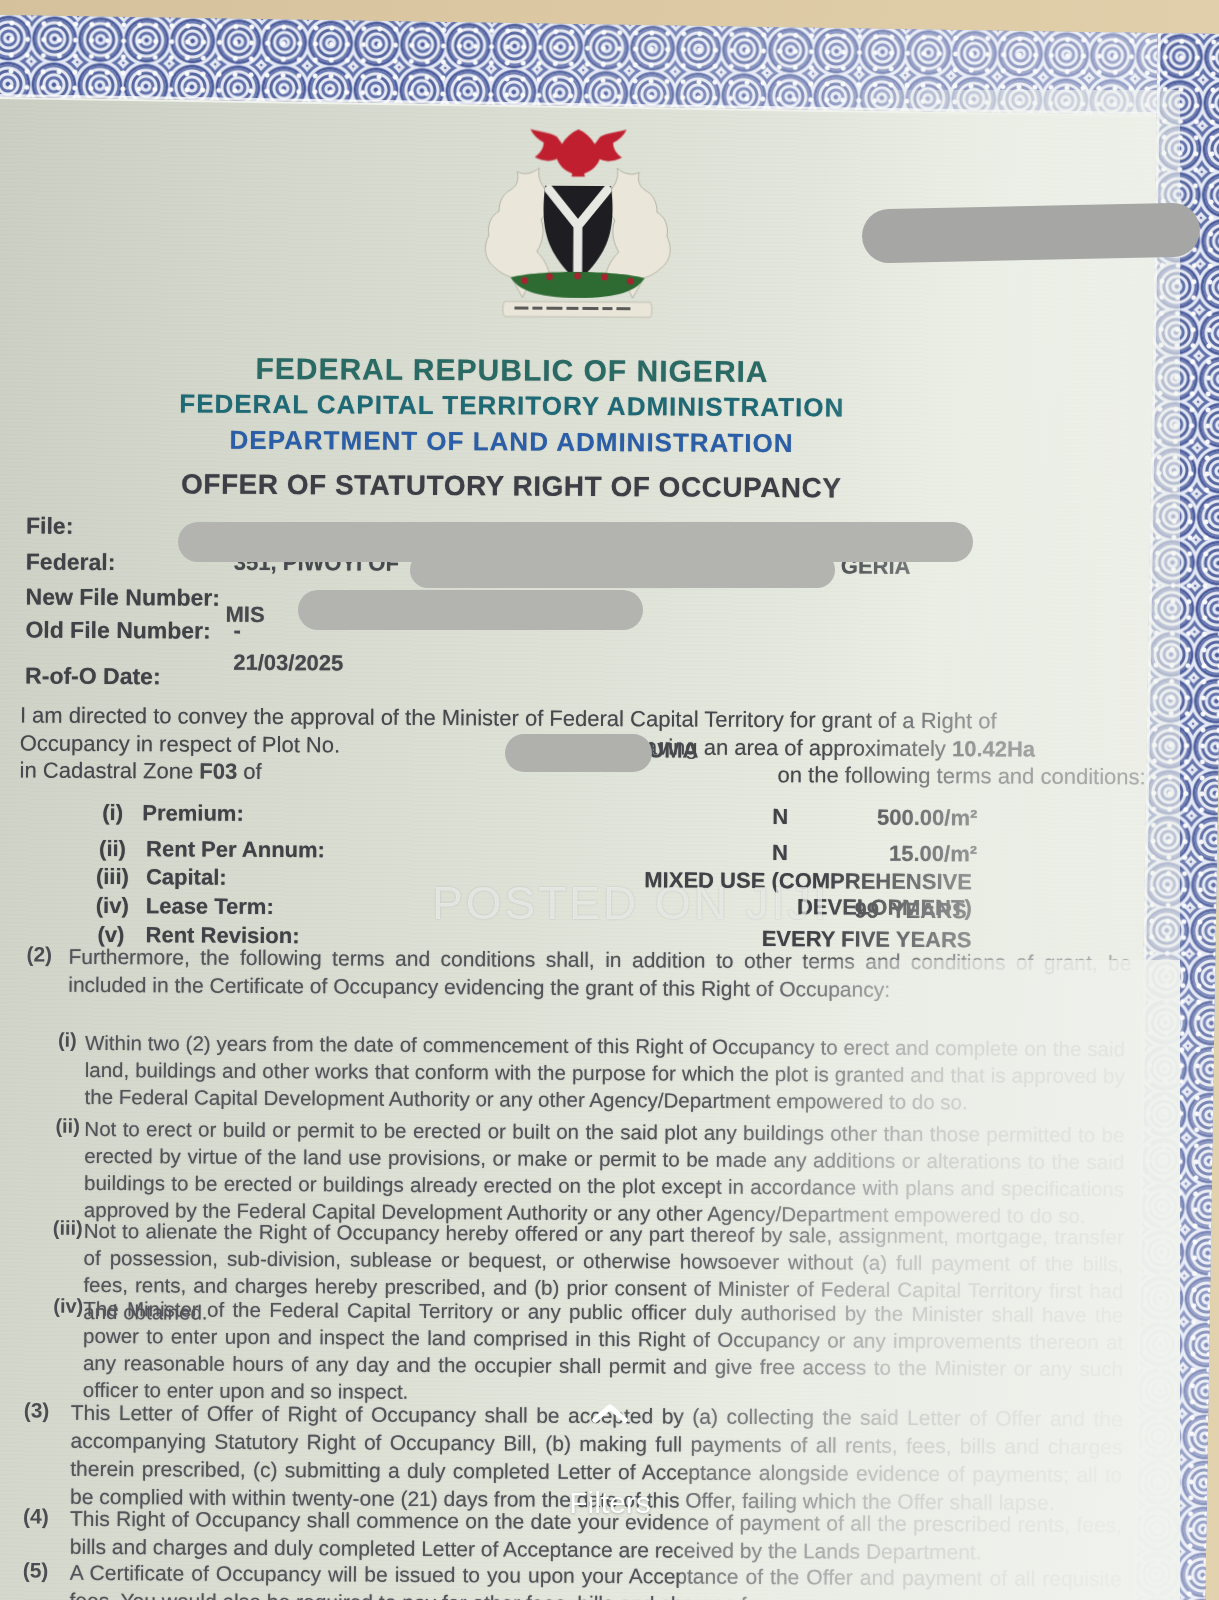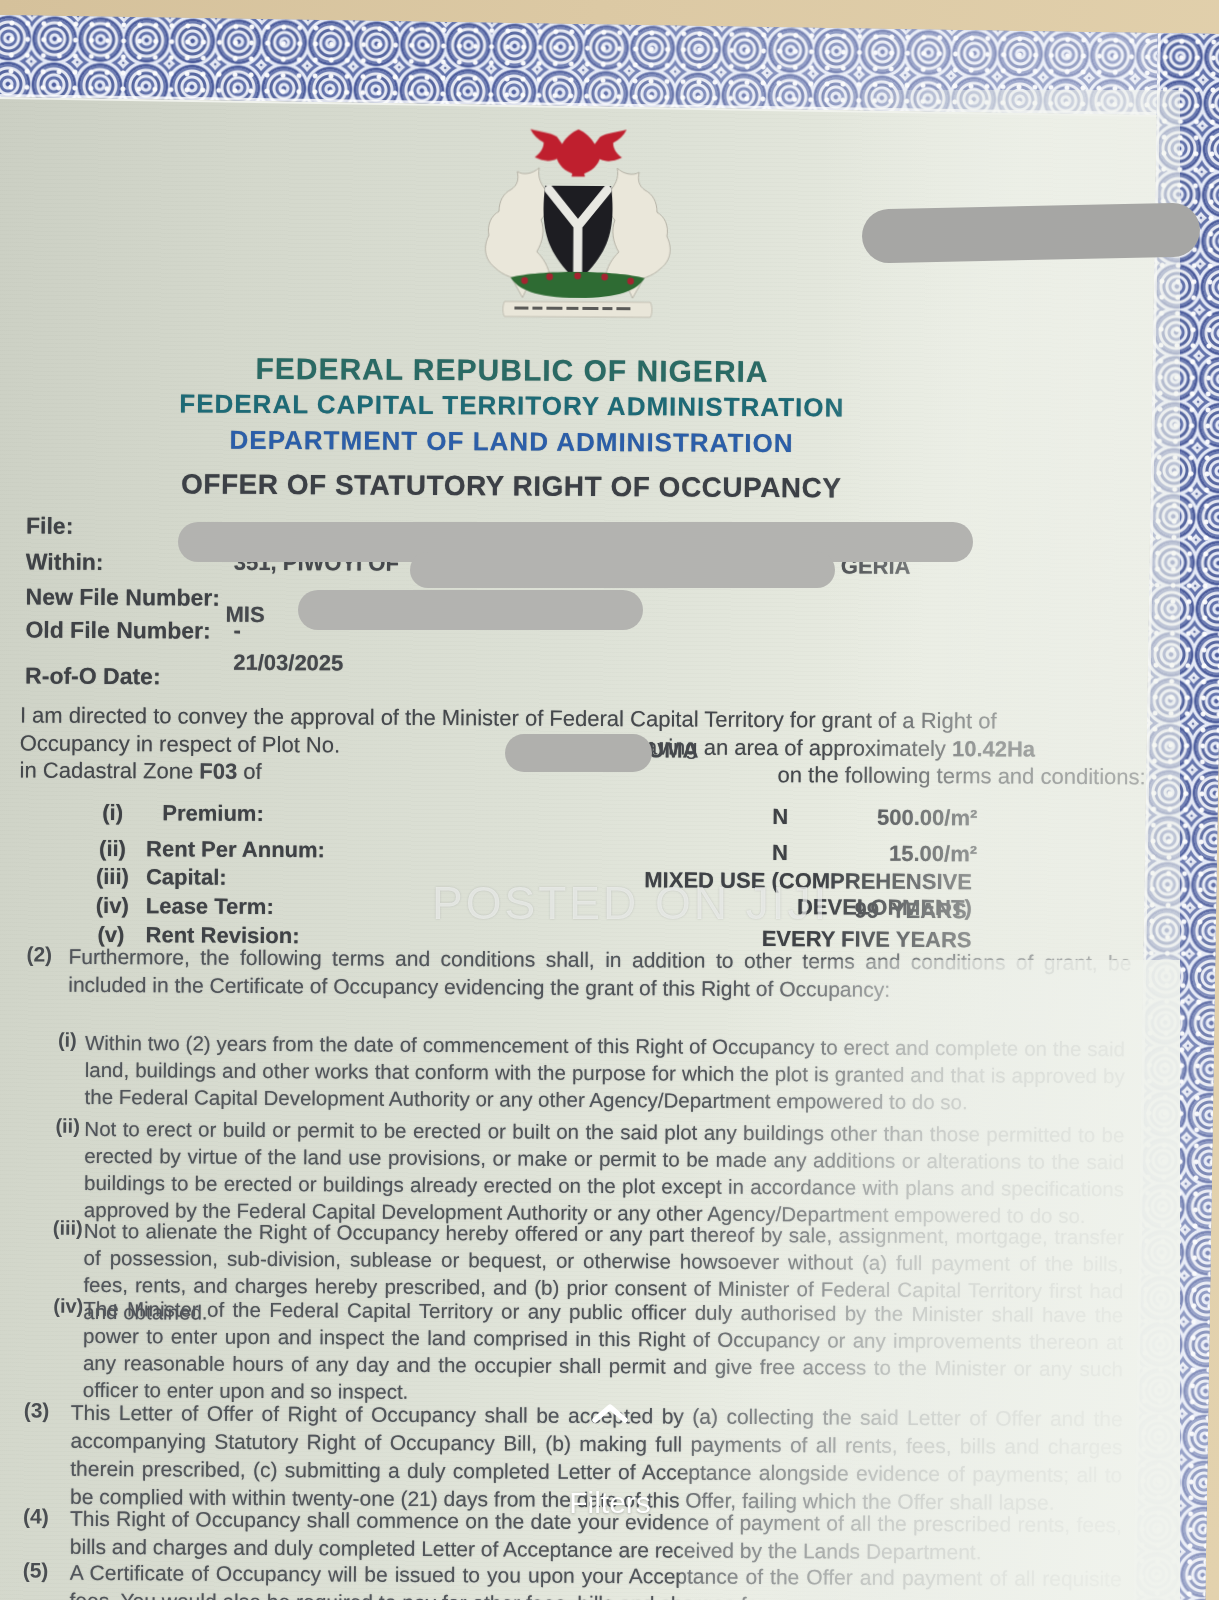--- a/index.html
+++ b/index.html
@@ -112,21 +112,21 @@
           </g>
         </svg>
 
         <div class="abs hline" style="top:254px;font-size:30px;color:#2a6a64;">FEDERAL REPUBLIC OF NIGERIA</div>
         <div class="abs hline" style="top:291px;font-size:26px;color:#1d6a76;">FEDERAL CAPITAL TERRITORY ADMINISTRATION</div>
         <div class="abs hline" style="top:327px;font-size:26px;color:#2b5ea9;">DEPARTMENT OF LAND ADMINISTRATION</div>
         <div class="abs hline doc-text" style="top:371px;font-size:28px;color:#3c4046;letter-spacing:.5px;">OFFER OF STATUTORY RIGHT OF OCCUPANCY</div>
 
         <div class="abs f-label doc-text" style="top:416px">File:</div>
 
-        <div class="abs f-label doc-text" style="top:452px">Within:</div>
+        <div class="abs f-label doc-text" style="top:452px">Federal:</div>
         <div class="abs f-value doc-text" style="top:452px">351, PIWOYI OF</div>
         <div class="abs f-value doc-text" style="top:452px;left:905px">GERIA</div>
 
         <div class="abs f-label doc-text" style="top:487px">New File Number:</div>
         <div class="abs f-value doc-text" style="top:504px;left:290px">MIS</div>
 
         <div class="abs f-label doc-text" style="top:520px">Old File Number:</div>
         <div class="abs f-value doc-text" style="top:520px">-</div>
 
         <div class="abs f-label doc-text" style="top:566px">R-of-O Date:</div>
@@ -141,21 +141,21 @@
         <div class="abs body-text" style="top:661px;left:85px;white-space:nowrap;">
           <span>in Cadastral Zone</span>
           <b>F03</b>
           <span>of</span>
         </div>
         <b class="abs body-text" style="top:637px;left:683px;">USUMA</b>
         <div class="abs body-text" style="top:661px;left:843px;white-space:nowrap;">on the following terms and conditions:</div>
 
         <div class="abs doc-text" style="top:703px;left:0;width:1218px;height:30px;">
           <span class="abs term-label" style="left:168px">(i)</span>
-          <span class="abs term-label" style="left:228px">Premium:</span>
+          <span class="abs term-label" style="left:208px">Premium:</span>
           <span class="abs term-label" style="left:838px">N</span>
           <span class="abs term-val" style="left:600px;width:443px">500.00/m²</span>
         </div>
         <div class="abs doc-text" style="top:739px;left:0;width:1218px;height:30px;">
           <span class="abs term-label" style="left:165px">(ii)</span>
           <span class="abs term-label" style="left:212px">Rent Per Annum:</span>
           <span class="abs term-label" style="left:838px">N</span>
           <span class="abs term-val" style="left:600px;width:443px">15.00/m²</span>
         </div>
         <div class="abs doc-text" style="top:767px;left:0;width:1218px;height:30px;">

